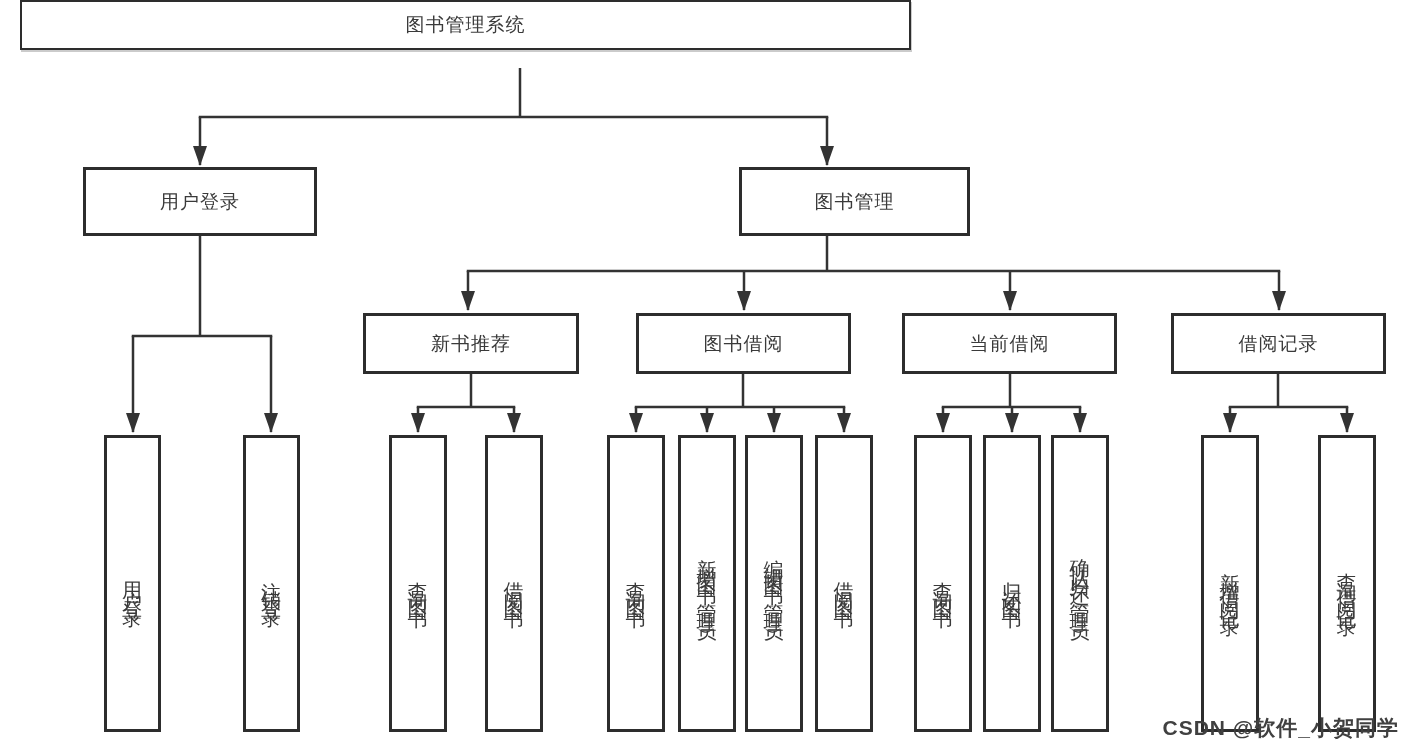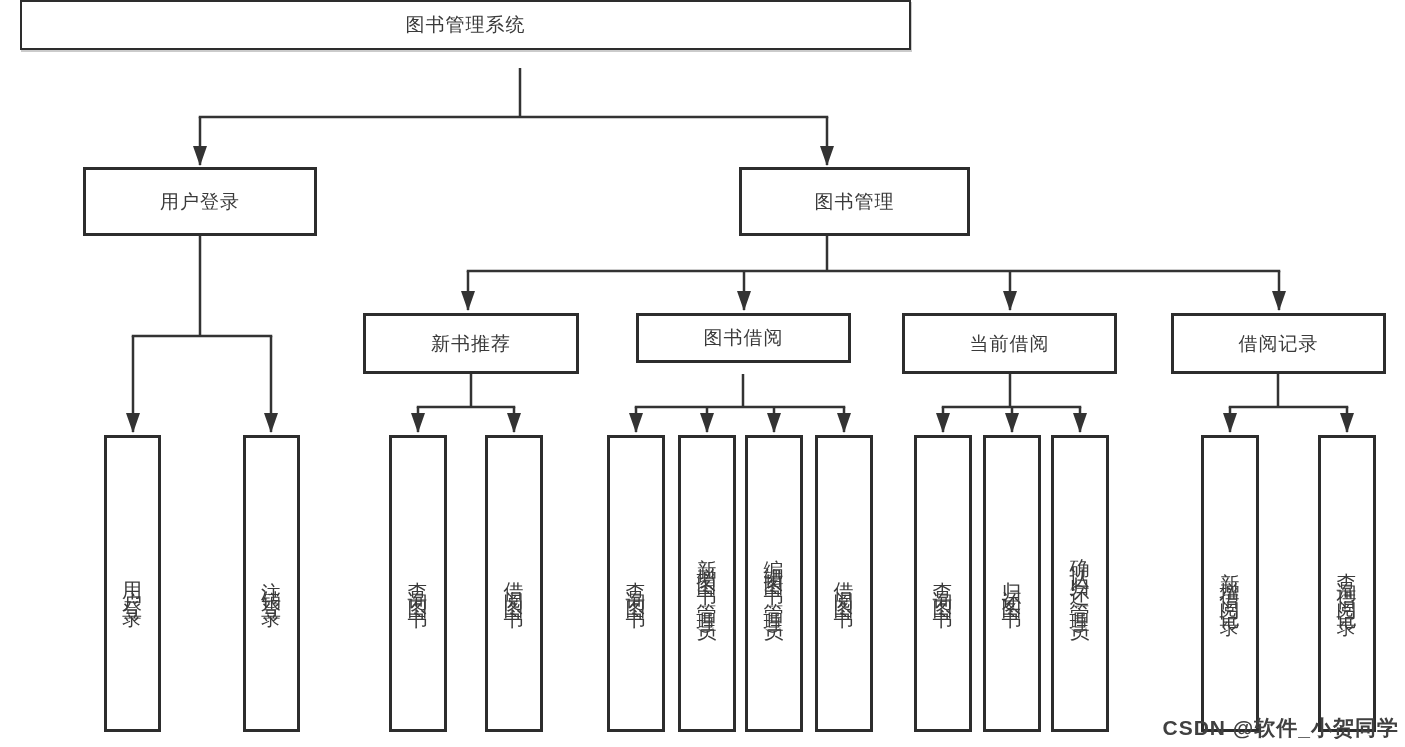--- a/index.html
+++ b/index.html
@@ -105,21 +105,21 @@
   <div class="node h-label" style="left:83px;top:167px;width:234px;height:69px;">
     <span>用户登录</span>
   </div>
   <div class="node h-label" style="left:711px;top:167px;width:231px;height:69px;margin-left:28px;">
     <span>图书管理</span>
   </div>
 
   <div class="node h-label" style="left:363px;top:313px;width:216px;height:61px;">
     <span>新书推荐</span>
   </div>
-  <div class="node h-label" style="left:636px;top:313px;width:215px;height:50px;">
+  <div class="node h-label" style="left:636px;top:313px;width:215px;height:61px;">
     <span>图书借阅</span>
   </div>
   <div class="node h-label" style="left:1171px;top:313px;width:215px;height:61px;">
     <span>借阅记录</span>
   </div>
   <div class="node h-label" style="left:902px;top:313px;width:215px;height:61px;">
     <span>当前借阅</span>
   </div>
 
   <div class="node leaf" style="left:104px;width:57px;">

